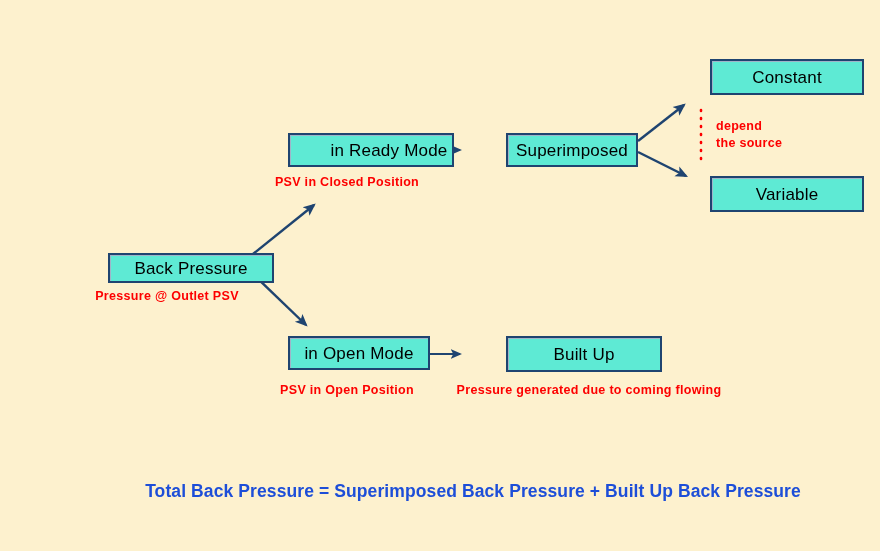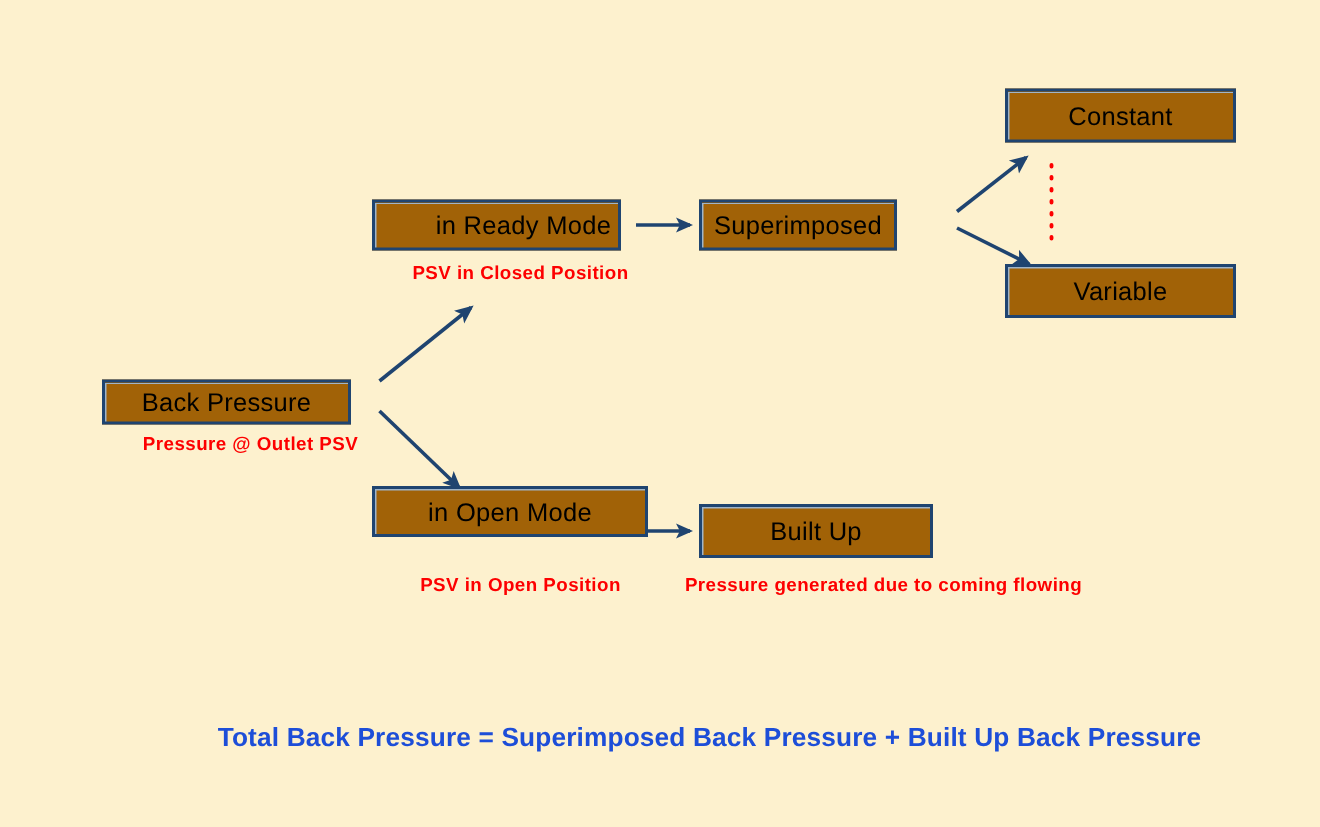--- a/index.html
+++ b/index.html
@@ -16,32 +16,33 @@
   #canvas {
     position: relative;
     width: 880px;
     height: 551px;
     background: #fdf1ce;
   }
   
   .node {
     position: absolute;
     box-sizing: border-box;
-    background: #a16207;
+    background: #5eead4;
     border: 2px solid #1f4470;
     box-shadow: 1px 1px 0 0 #9fb4c9 inset;
     display: flex;
     align-items: center;
     justify-content: center;
     color: #000000;
     font-family: "Liberation Sans", sans-serif;
     font-size: 17px;
     font-weight: 400;
     letter-spacing: 0.2px;
     white-space: nowrap;
+    margin-left: 40px;
   }
   .node-label {
     display: block;
     line-height: 1;
   }
   
   .caption {
     position: absolute;
     color: #fd0000;
     font-family: "Liberation Sans", sans-serif;
@@ -128,33 +129,37 @@
   </div>
 
   <div class="node" style="left:670px; top:59px; width:154px; height:36px;">
     <span class="node-label">Constant</span>
   </div>
 
   <div class="node" style="left:670px; top:176px; width:154px; height:36px;">
     <span class="node-label">Variable</span>
   </div>
 
-  <div class="node" style="left:248px; top:324px; width:184px; height:34px;">
+  <div class="node" style="left:248px; top:336px; width:142px; height:34px;">
     <span class="node-label">in Open Mode</span>
   </div>
 
   <div class="node" style="left:466px; top:336px; width:156px; height:36px;">
     <span class="node-label">Built Up</span>
   </div>
 
   <div class="caption center" style="left:151px; top:289px;">Pressure @ Outlet PSV</div>
 
   <div class="caption center" style="left:331px; top:175px;">PSV in Closed Position</div>
 
 
   <div class="caption center" style="left:331px; top:383px;">PSV in Open Position</div>
 
   <div class="caption center" style="left:573px; top:383px;">Pressure generated due to coming flowing</div>
 
+  <div class="annot" style="left:716px; top:118px;">
+    <div>depend</div>
+    <div>the source</div>
+  </div>
 
   <div class="footer-eq" style="left:473px; top:481px;">Total Back Pressure = Superimposed Back Pressure + Built Up Back Pressure</div>
 
 </div>
 
 </body></html>

